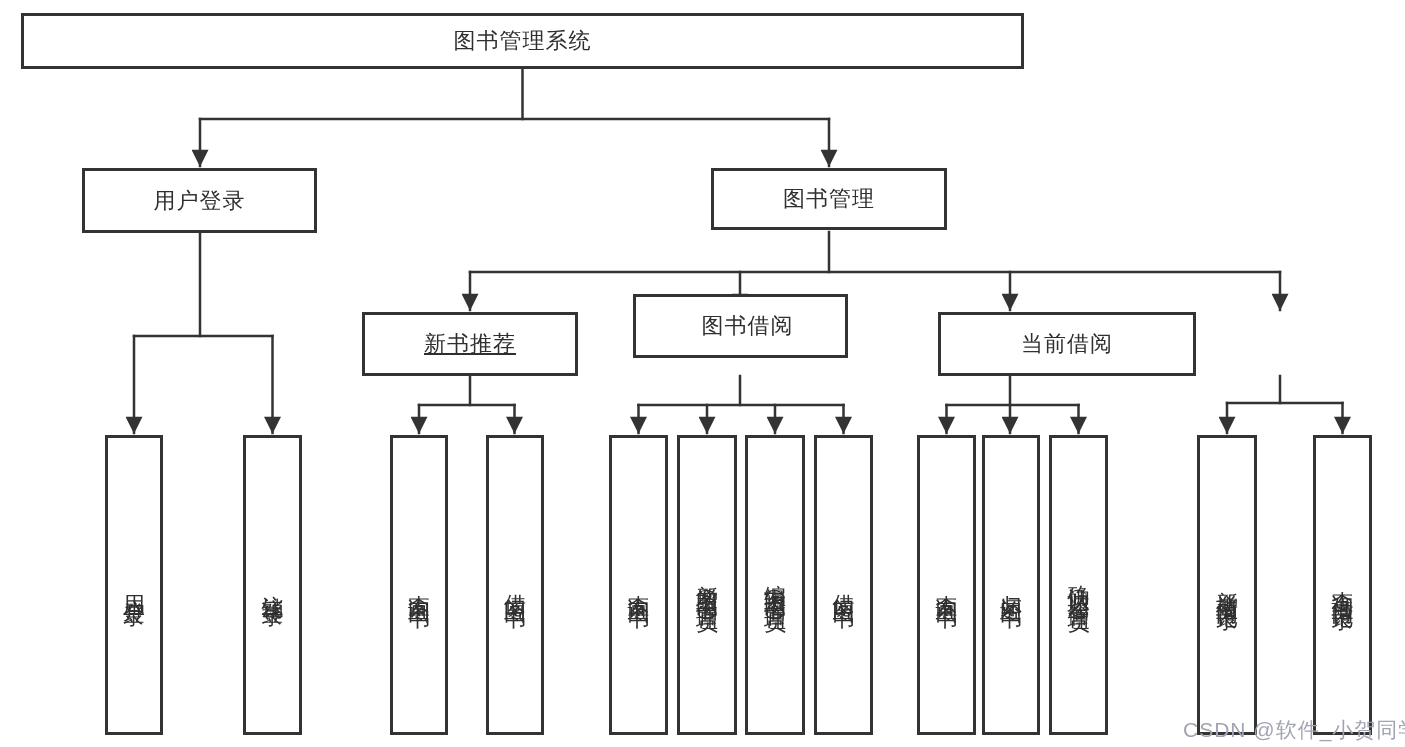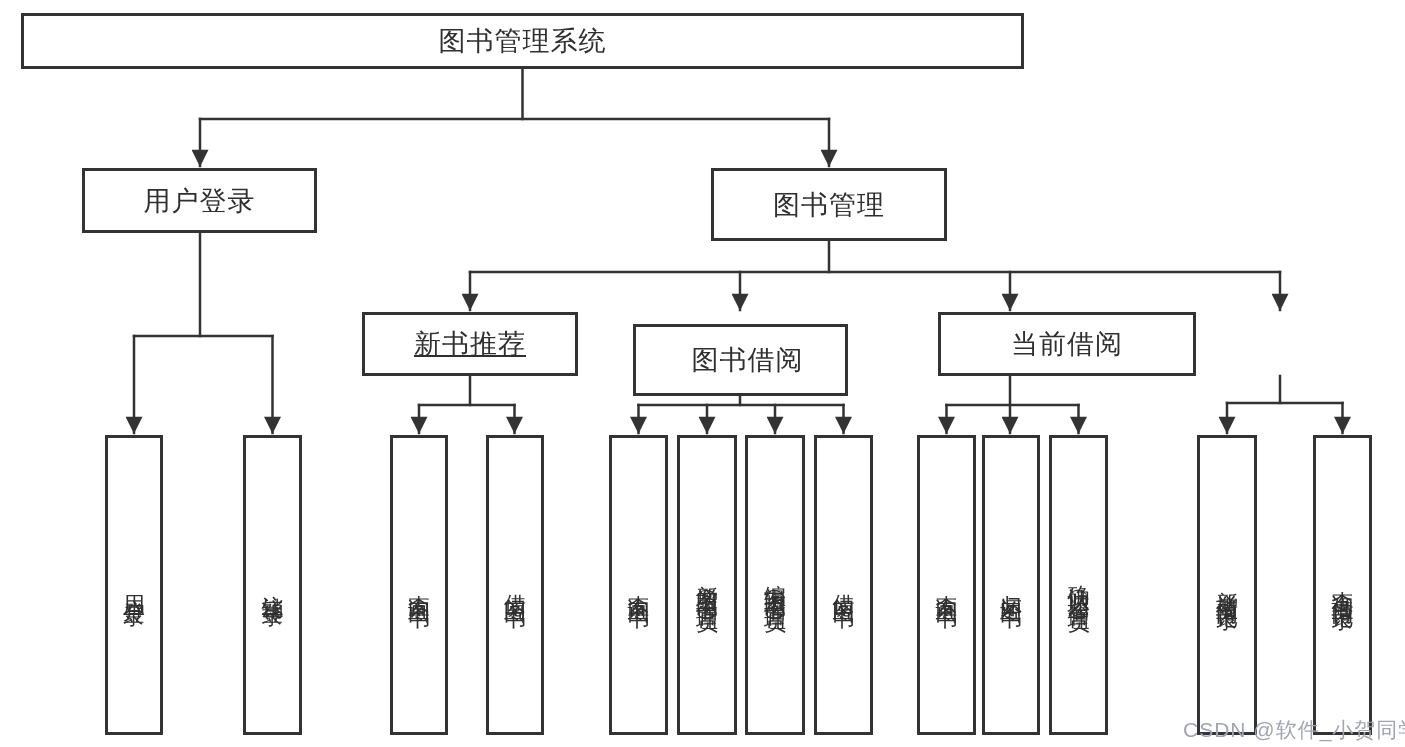--- a/index.html
+++ b/index.html
@@ -10,21 +10,21 @@
     font-family:"Liberation Sans", sans-serif;
     overflow:hidden;
   }
   #wires{position:absolute;left:0;top:0;width:1405px;height:747px;pointer-events:none;}
   .box{
     position:absolute;
     box-sizing:border-box;
     border:3px solid #333333;
     background:#ffffff;
     display:flex;align-items:center;justify-content:center;
-    font-size:27px;color:#2f2f2f;
+    font-size:22px;color:#2f2f2f;
     letter-spacing:1px;
     white-space:nowrap;
   }
   .vbox{
     position:absolute;
     box-sizing:border-box;
     border:3px solid #333333;
     background:#ffffff;
     display:flex;align-items:center;justify-content:center;
     top:435px;height:300px;
@@ -32,23 +32,23 @@
   }
   .vbox span{
     writing-mode:vertical-lr;
     text-orientation:mixed;
     letter-spacing:4px;
     line-height:1;
   }
   
   #root      {left:21px;  top:13px;  width:1003px; height:56px;}
   #login     {left:82px;  top:168px; width:235px;  height:65px;}
-  #bookmgmt  {left:711px; top:168px; width:236px;  height:73px;}
+  #bookmgmt  {left:711px; top:168px; width:236px;  height:62px;}
   #l3-recommend{left:362px; top:312px; width:216px; height:64px;text-decoration:underline;}
-  #l3-borrow   {left:633px; top:324px; width:215px; height:72px;padding-left:14px;}
+  #l3-borrow   {left:633px; top:294px; width:215px; height:64px;padding-left:14px;}
   #l3-current  {left:938px; top:312px; width:258px; height:64px;}
   #l3-records  {left:1173px;top:312px; width:214px; height:64px;}
   
   #v-login1 {left:105px; width:58px;}
   #v-login2 {left:243px; width:59px;}
   #v-rec1   {left:390px; width:58px;}
   #v-rec2   {left:486px; width:58px;}
   #v-bor1   {left:609px; width:59px;}
   #v-bor2   {left:677px; width:60px;}
   #v-bor3   {left:745px; width:60px;}

